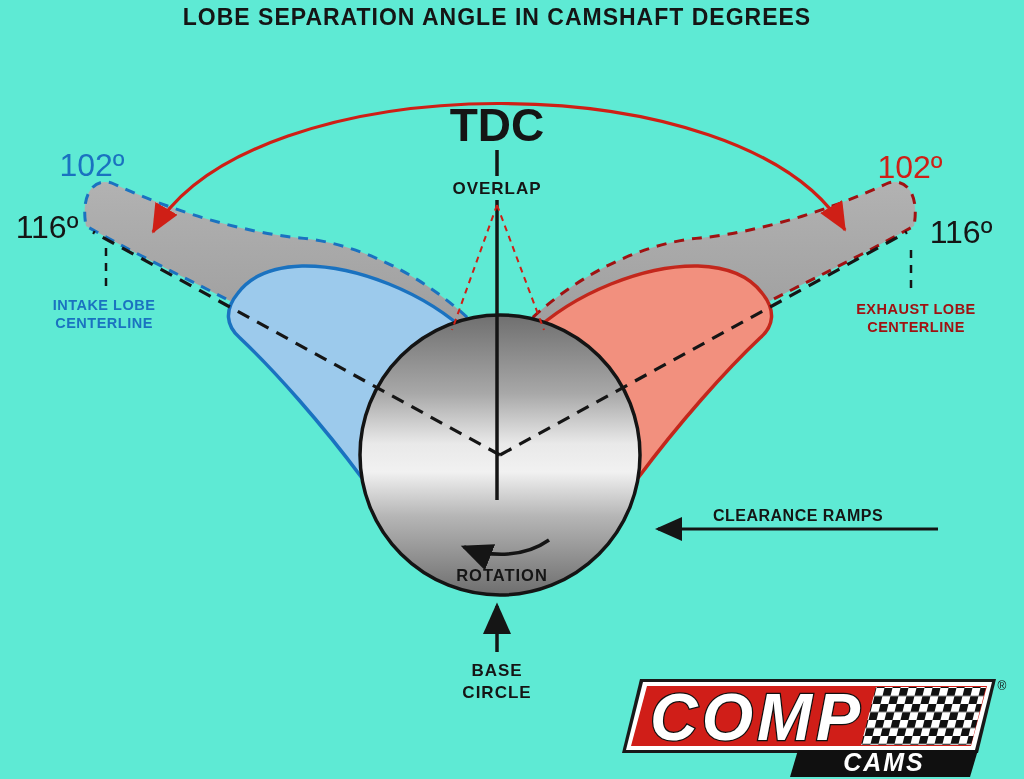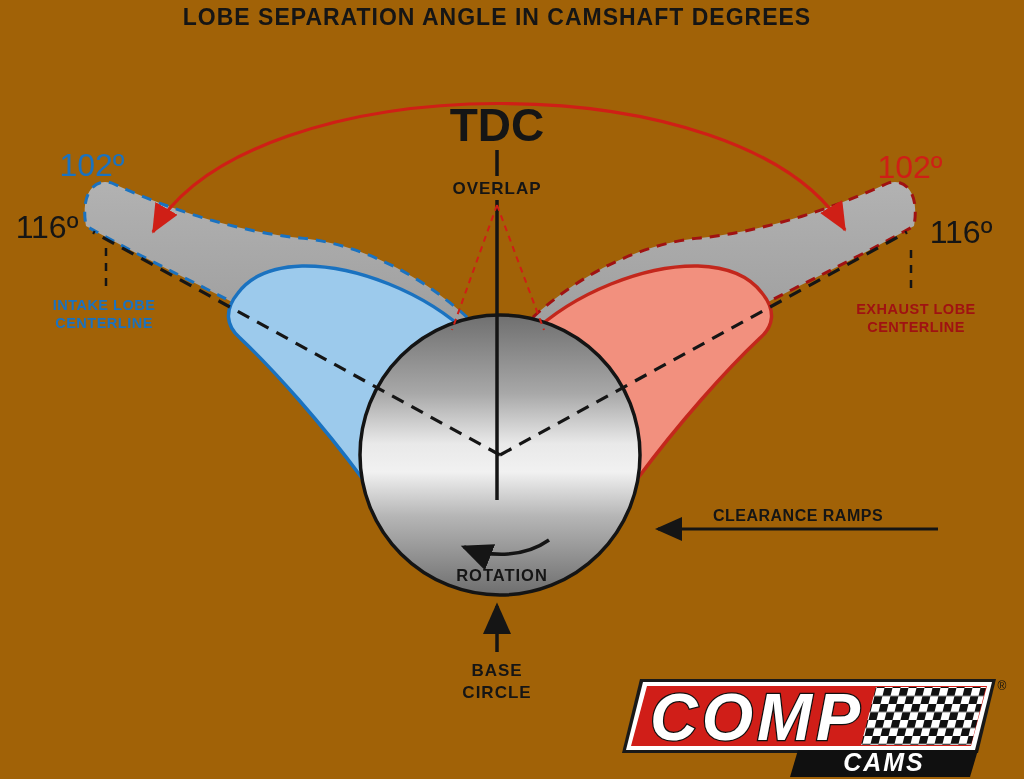--- a/index.html
+++ b/index.html
@@ -1,19 +1,19 @@
 <!DOCTYPE html>
 <html><head>
 <meta charset="utf-8">
 <style>
   html,body{margin:0;padding:0;background:#ffffff;}
   .canvas{
     position:relative;
     width:1024px;height:779px;
-    background:#a16207;
+    background:#5eead4;
     overflow:hidden;
     font-family:"Liberation Sans", sans-serif;
   }
   svg text{ font-family:"Liberation Sans", sans-serif; }
 </style>
 </head>
 <body>
 
 <div class="canvas">
 <svg width="1024" height="779" viewBox="0 0 1024 779">

